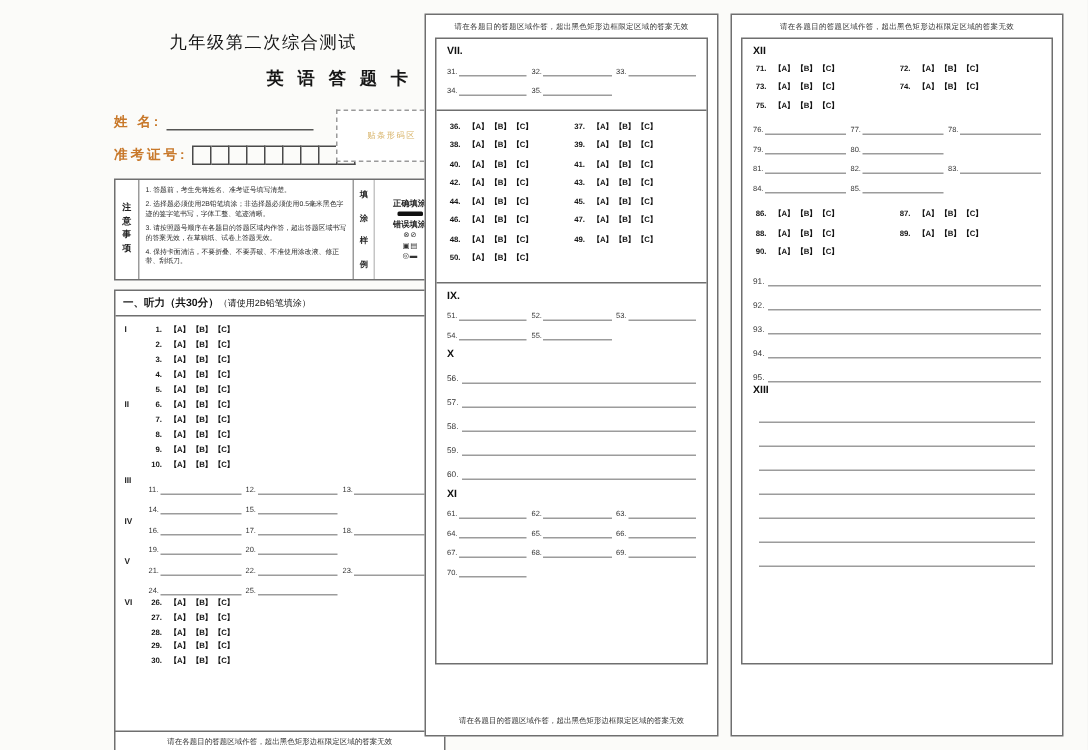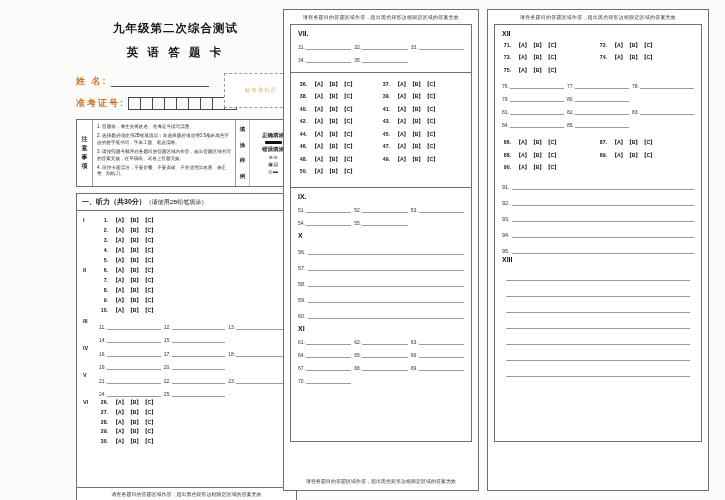--- a/index.html
+++ b/index.html
@@ -20,26 +20,26 @@
     border:1px solid #6f6f6f;
     box-sizing:border-box;
   }
   .col1{left:22px;width:253px;border:none;background:transparent;}
   .col2{left:283px;width:196px;}
   .col3{left:487px;width:222px;}
 
   
   .c1-head{position:absolute;left:54px;top:12px;width:199px;}
   .title1{
-    font-size:11.5px;font-weight:bold;letter-spacing:1px;
+    font-size:11.5px;font-weight:normal;letter-spacing:1px;
     text-align:center;color:#161616;
   }
   .title2{
     font-size:11.5px;font-weight:bold;letter-spacing:3px;
-    text-align:center;margin-top:9px;color:#161616;
+    text-align:right;margin-top:9px;color:#161616;
   }
 
   .field-row{position:absolute;display:flex;align-items:center;}
   .field-label{
     color:#c8782a;font-weight:bold;font-size:9px;letter-spacing:2px;
     white-space:nowrap;
   }
   .field-line{
     width:98px;border-bottom:1px solid #555;height:9px;margin-left:3px;
   }

